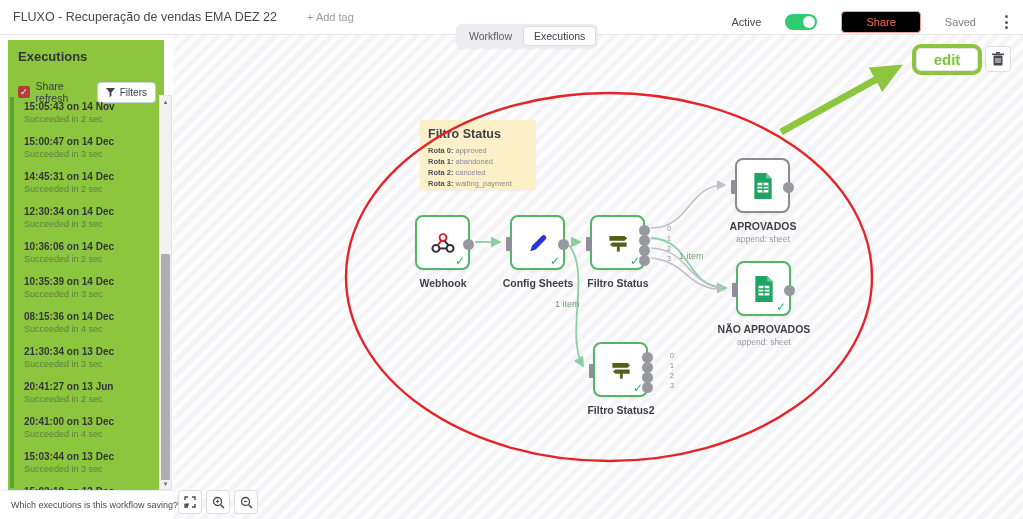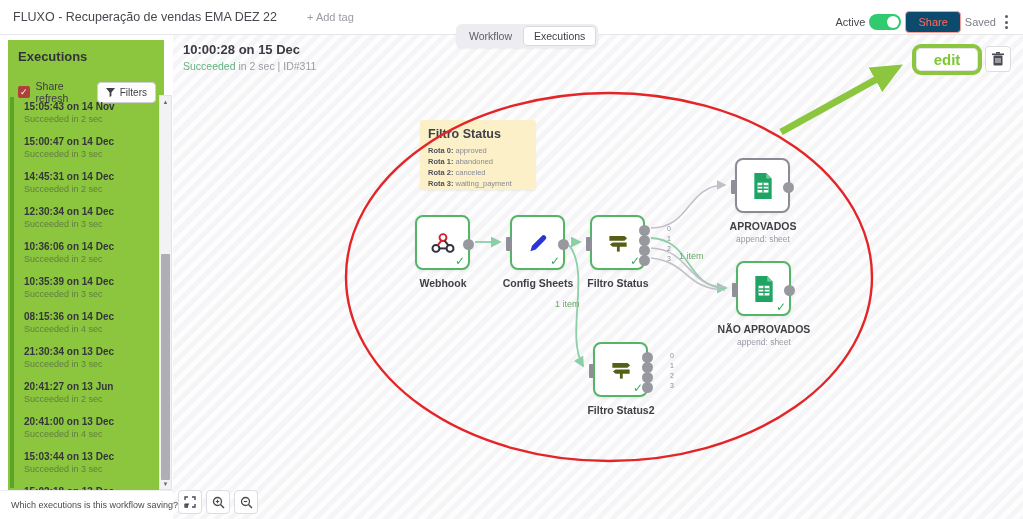--- a/index.html
+++ b/index.html
@@ -4,25 +4,25 @@
 <style>
   * { box-sizing: border-box; margin: 0; padding: 0; }
   html,body { width:1023px; height:519px; overflow:hidden; }
   body { font-family:"Liberation Sans","DejaVu Sans",sans-serif; background:#fff; position:relative; color:#3f3f46; }
 
   
   .topbar { position:absolute; left:0; top:0; width:1023px; height:35px; background:#fff;
             border-bottom:1px solid #e6e6ea; display:flex; align-items:center; z-index:9; }
   .wf-title { margin-left:13px; font-size:12.5px; color:#47474f; }
   .add-tag { margin-left:30px; font-size:11px; color:#9a9aa4; cursor:pointer; }
-  .topbar-right { position:absolute; right:10px; top:0; height:44px; display:flex; align-items:center; gap:4px; }
+  .topbar-right { position:absolute; right:10px; top:0; height:44px; display:flex; align-items:center; gap:24px; }
   .active-label { font-size:11px; color:#47474f; }
   .toggle { width:32px; height:16px; border-radius:9px; background:#2fcb6e; position:relative; cursor:pointer; }
   .toggle .knob { position:absolute; right:2px; top:2px; width:12px; height:12px; border-radius:50%; background:#fff; }
-  .share-btn { border:1px solid #f8a095; color:#ff6d5a; background:#0c4a6e; font-size:11px; padding:4px 12px; border-radius:4px; cursor:pointer; font-family:inherit; }
+  .share-btn { border:1px solid #f8a095; color:#ff6d5a; background:#000000; font-size:11px; padding:4px 24px; border-radius:4px; cursor:pointer; font-family:inherit; }
   .saved { font-size:11px; color:#7d7d87; }
   .kebab { display:flex; flex-direction:column; gap:2.5px; padding:3px 5px; cursor:pointer; }
   .kebab i { width:3px; height:3px; border-radius:50%; background:#5a5a64; }
 
   
   .tab-switch { position:absolute; left:456px; top:24px; z-index:11; background:#ececf1; border-radius:6px;
                 padding:2px; display:flex; box-shadow:0 1px 2px rgba(0,0,0,0.05); }
   .tab { font-size:10.5px; color:#5c5c66; padding:4px 11px; border-radius:4px; cursor:pointer; }
   .tab.active { background:#fff; border:1px solid #d9d9e0; color:#40404a; padding:3px 10px; }
 
@@ -209,26 +209,20 @@
     <path d="M6,0 L12,11 H0 Z" fill="#f5a623"></path>
       <rect x="5.3" y="3.5" width="1.4" height="4" fill="#fff"></rect>
       <rect x="5.3" y="8.3" width="1.4" height="1.4" fill="#fff"></rect>
   </svg>
   <span class="question-text">Which executions is this workflow saving?</span>
   <span class="chev">▼</span>
 </div>
 
 <main class="canvas">
 
-  <div class="exec-header">
-    <div class="eh-time">10:00:28 on 15 Dec</div>
-    <div class="eh-line">
-      <span class="eh-succ">Succeeded</span><span> in 2 sec  |  ID#311</span>
-    </div>
-  </div>
 
   <svg class="svg-layer" width="850" height="484" viewBox="0 0 850 484">
     <defs>
       <marker id="ah-g" markerWidth="7" markerHeight="7" refX="5" refY="3" orient="auto">
           <path d="M0,0 L6,3 L0,6 Z" fill="#8ccfa7"></path>
         </marker>
       <marker id="ah-gr" markerWidth="7" markerHeight="7" refX="5" refY="3" orient="auto">
           <path d="M0,0 L6,3 L0,6 Z" fill="#c0c0c8"></path>
         </marker>
     </defs>

